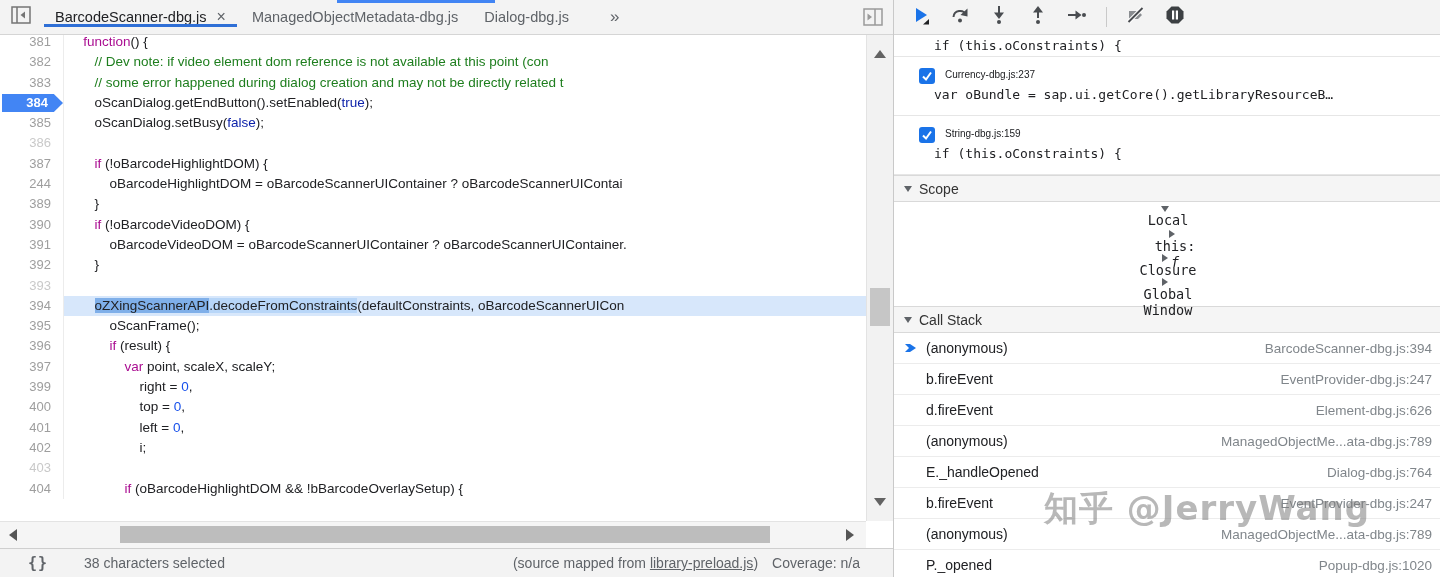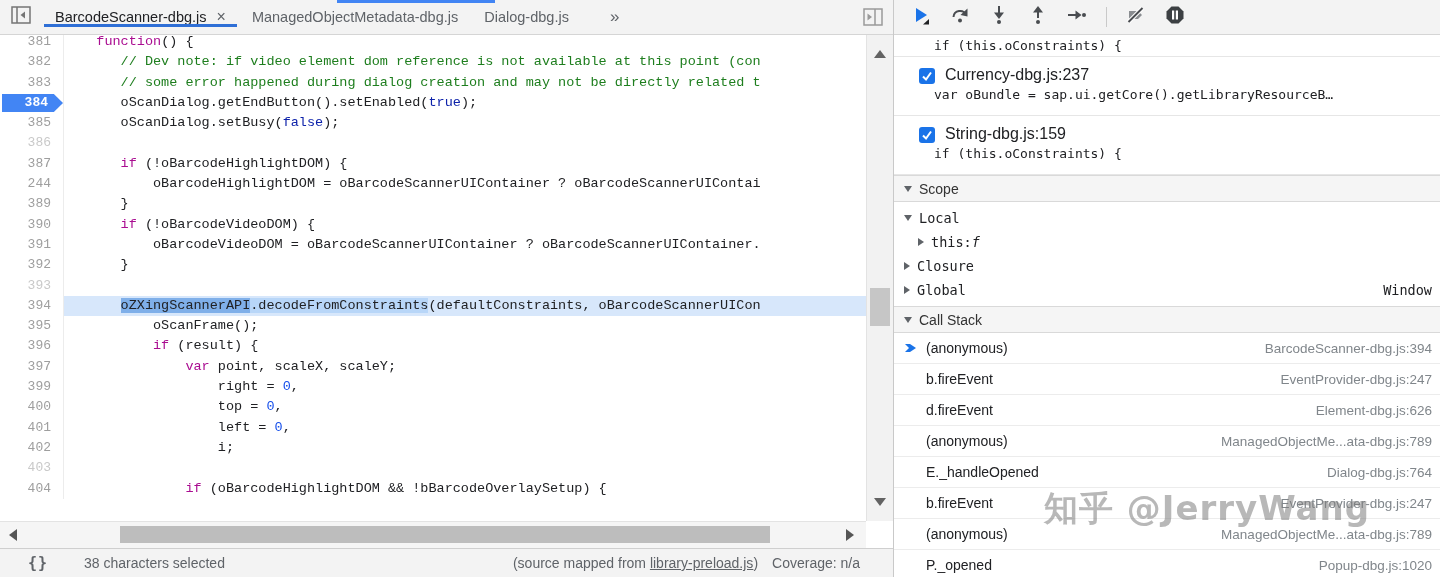--- a/index.html
+++ b/index.html
@@ -15,21 +15,21 @@
   .tab.active{color:#202124;}
   .tab.active::after{content:"";position:absolute;left:2px;right:2px;bottom:0;height:3px;background:#2f6fd6;}
   .tab-close{margin-left:10px;color:#5f6368;font-size:16px;line-height:16px;}
   .more-tabs{margin-left:28px;font-size:17px;color:#5f6368;cursor:pointer;}
   .panel-toggle{position:absolute;right:10px;top:8px;cursor:pointer;}
   .top-strip{position:absolute;left:337px;top:0;width:158px;height:3px;background:#4285f4;}
 
   .editor{position:absolute;top:35px;left:0;width:893px;height:486px;overflow:hidden;background:#fff;}
   #code-rows{position:absolute;top:-3px;left:0;width:866px;}
   .code-row{display:flex;height:20.3px;line-height:20.3px;
-            font-family:Liberation Mono, monospace;font-size:13.5px;}
+            font-family:Liberation Sans, sans-serif;font-size:13.5px;}
   .gutter-cell{width:64px;flex:0 0 64px;text-align:right;padding-right:12px;color:#9e9e9e;
                background:#fff;border-right:1px solid #ececec;box-sizing:border-box;font-size:13px;}
   .gutter-cell.empty{color:#c9c9c9;}
   .gutter-cell.bp{padding:0;}
   .bp-badge{display:block;height:18px;line-height:18px;margin:1px 0 0 2px;background:#4285f4;color:#fff;
             text-align:right;padding-right:15px;font-weight:bold;
             clip-path:polygon(0 0,85% 0,100% 50%,85% 100%,0 100%);}
   .code-cell{flex:1;white-space:pre;padding-left:8px;color:#202124;overflow:hidden;}
   .code-row.exec .code-cell{background:#d7e7fb;}
   .tok-kw{color:#aa0d91;} .tok-cm{color:#1e7e1e;} .tok-atom{color:#0d22aa;} .tok-num{color:#1750eb;}
@@ -66,35 +66,35 @@
   .toolbar{height:35px;background:#f3f3f3;border-bottom:1px solid #d5d5d5;display:flex;
            align-items:center;padding-left:16px;gap:17px;box-sizing:border-box;}
   .tb-btn{width:22px;height:22px;display:flex;align-items:center;justify-content:center;cursor:pointer;}
   .tb-divider{width:1px;height:20px;background:#c9c9c9;margin:0 1px;}
 
   .bp-partial{font-family:"DejaVu Sans Mono",monospace;font-size:13px;color:#202124;
               padding:3px 0 3px 40px;white-space:pre;border-bottom:1px solid #e6e6e6;overflow:hidden;}
   .bp-entry{position:relative;border-bottom:1px solid #e6e6e6;height:58px;cursor:pointer;}
   .bp-check{position:absolute;left:25px;top:11px;width:16px;height:16px;background:#1a73e8;
             border-radius:3px;display:flex;align-items:center;justify-content:center;}
-  .bp-title{padding:8px 0 0 51px;font-size:16px;color:#202124;line-height:19px;white-space:nowrap;}
+  .bp-title{padding:8px 0 0 51px;font-size:10px;color:#202124;line-height:19px;white-space:nowrap;}
   .bp-snippet{padding-left:40px;font-family:"DejaVu Sans Mono",monospace;font-size:13px;line-height:21px;
               color:#202124;white-space:pre;overflow:hidden;}
 
   .section-header{height:27px;background:#f5f5f5;border-bottom:1px solid #d9d9d9;border-top:1px solid #d9d9d9;
                   display:flex;align-items:center;padding-left:10px;font-size:14px;color:#333;
                   box-sizing:border-box;cursor:pointer;}
   .tri-down{width:0;height:0;border-left:4.5px solid transparent;border-right:4.5px solid transparent;
             border-top:6px solid #5f6368;display:inline-block;margin-right:7px;flex:0 0 auto;}
   .tri-right{width:0;height:0;border-top:4.5px solid transparent;border-bottom:4.5px solid transparent;
             border-left:6px solid #5f6368;display:inline-block;margin-right:7px;flex:0 0 auto;}
 
   .scope-body{padding:4px 0;}
   .scope-row{display:flex;align-items:center;height:24px;font-family:"DejaVu Sans Mono",monospace;
-             font-size:13.5px;color:#202124;padding:0 8px 0 10px;cursor:pointer;}
+             font-size:13.5px;color:#202124;padding:0 8px 0 10px;cursor:pointer;flex-direction:column;}
   .scope-row.indent{padding-left:24px;}
   .scope-spacer{flex:1;}
   .scope-this-value{font-style:italic;}
 
   .cs-row{display:flex;align-items:center;height:31px;border-bottom:1px solid #ececec;
           padding:0 8px 0 10px;font-size:14px;color:#202124;box-sizing:border-box;cursor:pointer;}
   .cs-marker{width:22px;flex:0 0 22px;display:flex;align-items:center;}
   .cs-fn{flex:1;white-space:nowrap;overflow:hidden;}
   .cs-loc{color:#80868b;font-size:13.5px;white-space:nowrap;}
 

